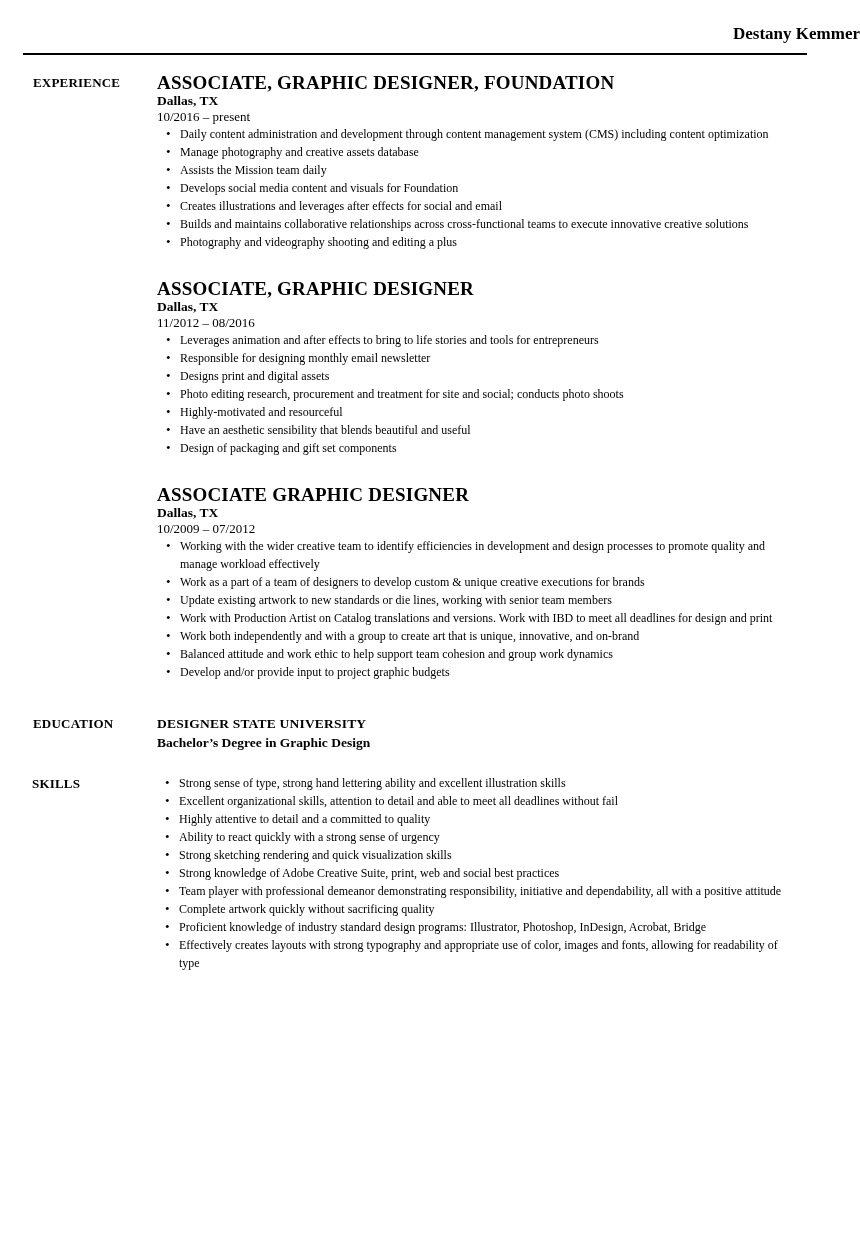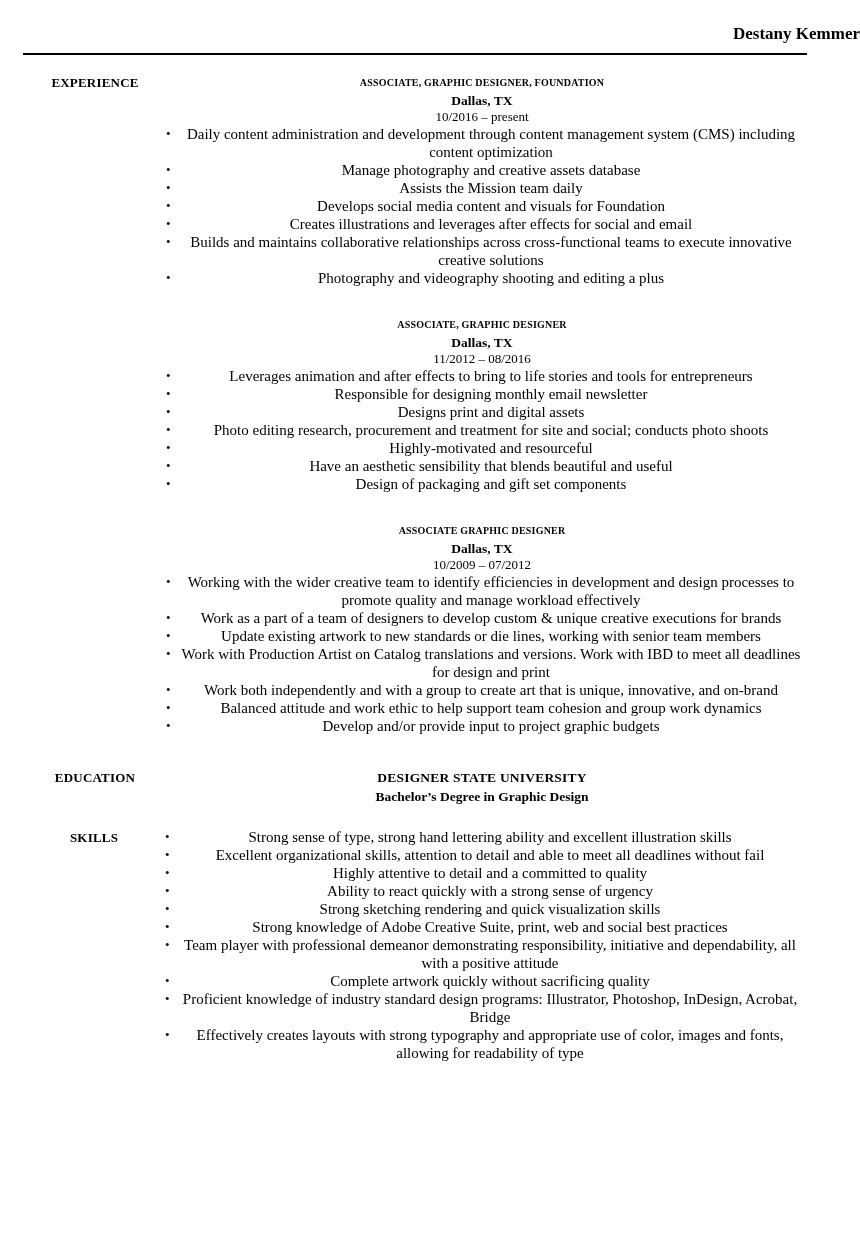--- a/index.html
+++ b/index.html
@@ -39,36 +39,35 @@
     border-bottom: 2px solid #000000;
     width: 784px;
     margin: 9px 0 0 23px;
   }
   
   .row {
     display: grid;
     grid-template-columns: 124px 650px;
     padding-left: 33px;
     box-sizing: border-box;
-    text-align: center;
   }
   .row-experience { margin-top: 18px; }
   .row-education  { margin-top: 33px; }
   .row-skills     { margin-top: 22px; padding-left: 32px; }
   .sec-label {
     font-size: 13px;
     font-weight: bold;
     line-height: 19px;
     letter-spacing: 0.2px;
   }
   
   .job + .job { margin-top: 28px; }
   .job-title {
     margin: 0;
-    font-size: 10px;
+    font-size: 19px;
     font-weight: bold;
     line-height: 19px;
     letter-spacing: 0.2px;
   }
   .job-location {
     font-size: 13.5px;
     font-weight: bold;
     line-height: 17px;
   }
   .job-dates {
@@ -78,21 +77,21 @@
   
   ul.bullets {
     list-style: none;
     margin: 0;
     padding: 0;
   }
   ul.bullets li {
     position: relative;
     padding-left: 23px;
     max-width: 622px;
-    font-size: 15px;
+    font-size: 12px;
     line-height: 18px;
   }
   ul.bullets li::before {
     content: "\2022";
     position: absolute;
     left: 9px;
     top: 0;
     font-size: 13px;
   }
   

